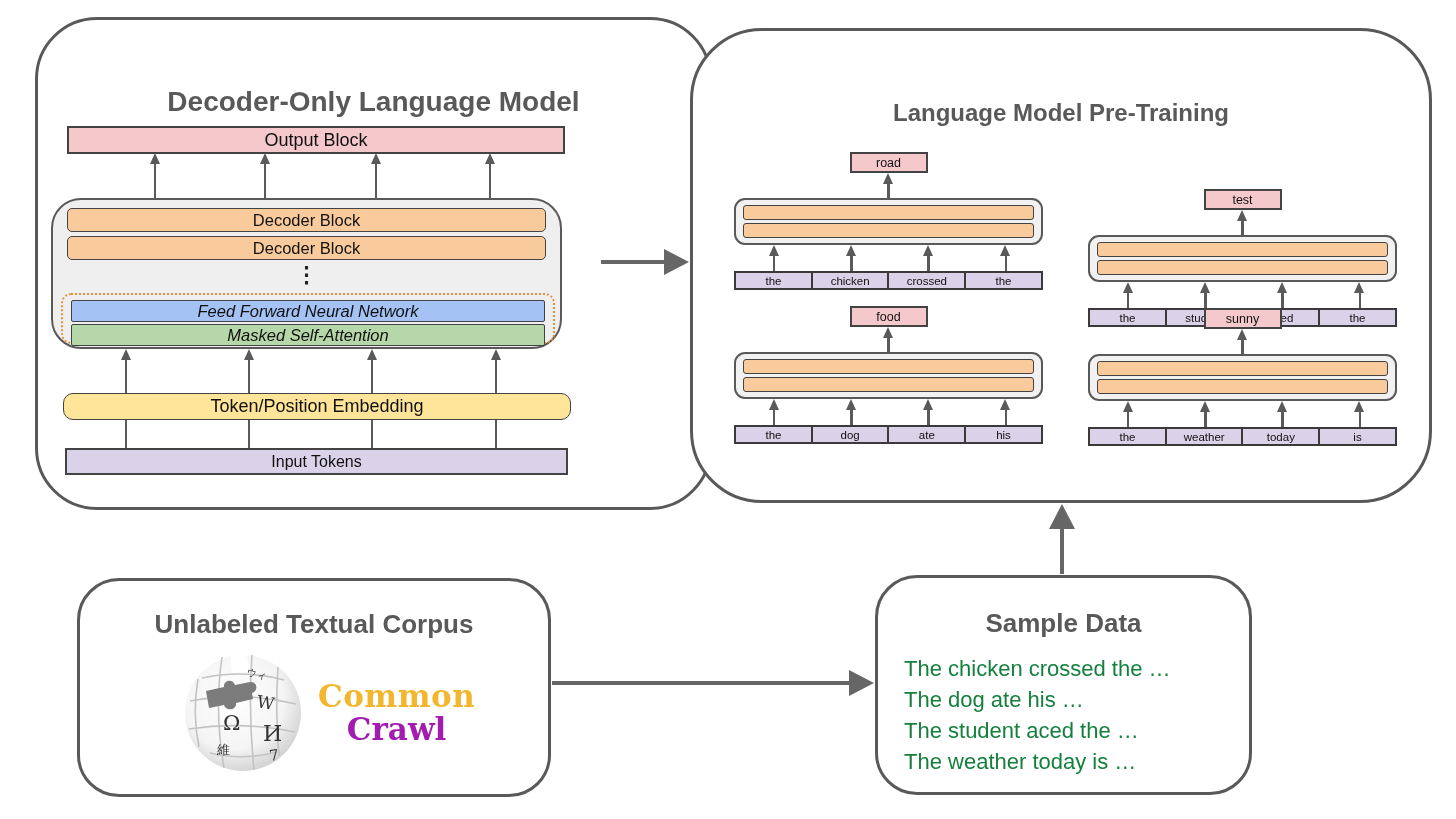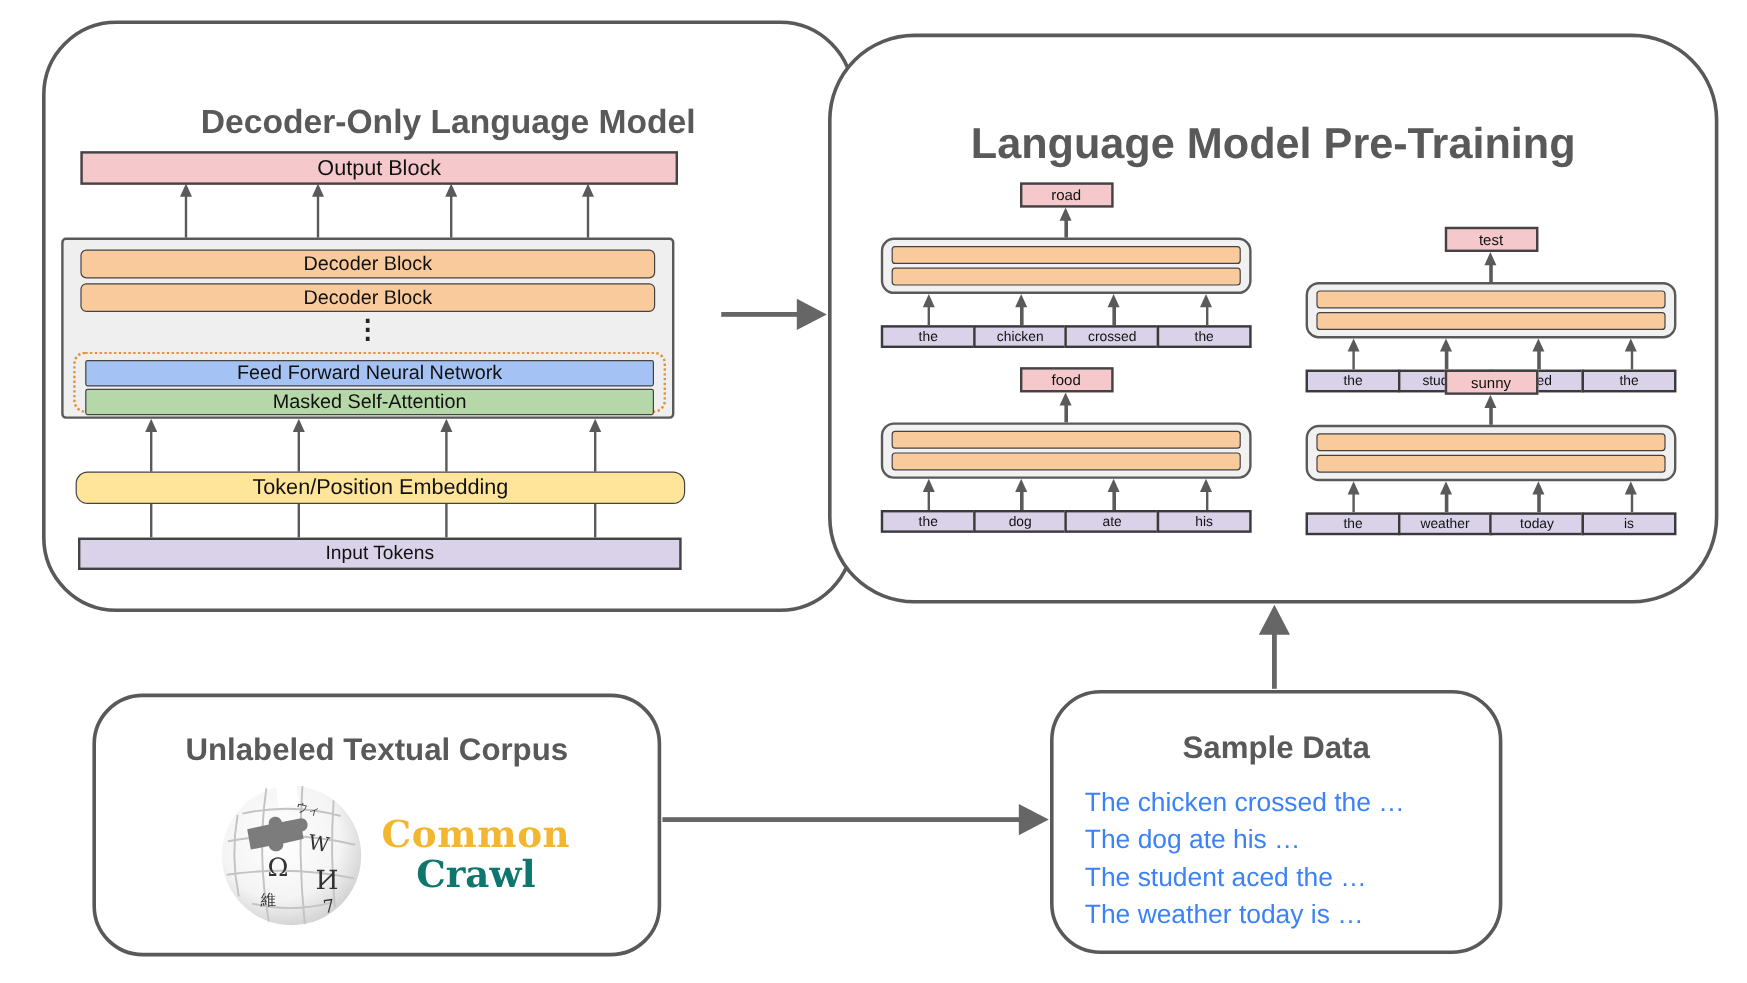--- a/index.html
+++ b/index.html
@@ -27,26 +27,26 @@
   .big-harr { position:absolute; height:26px; }
   .big-harr::before { content:""; position:absolute; left:0; right:23px; top:50%; margin-top:-2.4px; height:4.8px; background:#666666; }
   .big-harr::after  { content:""; position:absolute; right:0; top:50%; margin-top:-13px; width:0; height:0;
                       border-top:13px solid transparent; border-bottom:13px solid transparent; border-left:25px solid #666666; }
   .big-varr { position:absolute; width:26px; }
   .big-varr::before { content:""; position:absolute; top:23px; bottom:0; left:50%; margin-left:-2.4px; width:4.8px; background:#666666; }
   .big-varr::after  { content:""; position:absolute; top:0; left:50%; margin-left:-13px; width:0; height:0;
                       border-left:13px solid transparent; border-right:13px solid transparent; border-bottom:25px solid #666666; }
 
   
-  .stack { position:absolute; background:#efefef; border:2px solid #595959; border-radius:4px; box-sizing:border-box;padding-left:38px; }
+  .stack { position:absolute; background:#efefef; border:2px solid #595959; border-radius:30px; box-sizing:border-box;padding-left:38px; }
   .dblock { position:absolute; left:14px; right:14px; height:24px; background:#f9cb9c; border:1.5px solid #434343;
             border-radius:5px; box-sizing:border-box; display:flex; align-items:center; justify-content:center;
             font-size:16.5px; color:#111; }
   .vdots { position:absolute; left:0; width:100%; text-align:center; font-size:22px; font-weight:bold; color:#222; letter-spacing:0; }
-  .dotted-zone { position:absolute; left:8px; right:5px; top:93px; bottom:3px; border:2.5px dotted #e69138; border-radius:10px; box-sizing:border-box; }
+  .dotted-zone { position:absolute; left:8px; right:5px; top:93px; bottom:3px; border:2.5px dotted #e69138; border-radius:10px; box-sizing:border-box;font-style:italic; }
   .inner-bar { position:absolute; left:8px; right:8px; height:22px; border:1.5px solid #434343; box-sizing:border-box;
                display:flex; align-items:center; justify-content:center; font-size:16.5px; color:#111; border-radius:2px; }
 
   
   .mini { position:absolute; width:309px; height:138px;text-decoration:underline; }
   .mini .pred { position:absolute; top:0; left:50%; transform:translateX(-50%); width:78px; height:21px;
                 background:#f5c8cc; border:2.5px solid #434343; box-sizing:border-box;
                 display:flex; align-items:center; justify-content:center; font-size:12.5px; color:#111; }
   .mini .parr { top:21px; height:25px; left:50%; margin-left:-6px; }
   .mini .mstack { position:absolute; top:46px; left:0; right:0; height:47px; background:#f1f1f1;
@@ -55,23 +55,23 @@
   .mini .obar { flex:1; background:#f9cb9c; border:1.5px solid #434343; border-radius:3px; }
   .mini .tarr { top:93px; height:26px; }
   .mini .trow { position:absolute; top:119px; left:0; right:0; height:19px; display:flex; }
   .mini .tcell { flex:1; background:#d9d2e9; border:2.4px solid #3a3a3a; margin-left:-2.4px;
                  display:flex; align-items:center; justify-content:center; font-size:11.5px; color:#111; box-sizing:border-box; }
   .mini .tcell:first-child { margin-left:0; }
 
   
   .cc-logo { position:absolute; font-family:"DejaVu Serif", serif; font-weight:bold; line-height:1.0; }
   .cc-line1 { color:#f2b72e; font-size:31px; letter-spacing:0.5px; }
-  .cc-line2 { color:#0f766e; font-size:31px; text-align:center; margin-top:2px; }
-
-  .sample-line { position:absolute; left:26px; font-size:22px; color:#3b82f6; white-space:nowrap; }
+  .cc-line2 { color:#a21caf; font-size:31px; text-align:center; margin-top:2px; }
+
+  .sample-line { position:absolute; left:26px; font-size:22px; color:#15803d; white-space:nowrap; }
 </style>
 </head>
 <body>
 
 <div class="canvas">
 
   <div class="panel" style="left:35px; top:17px; width:677px; height:493px; border-radius:62px;">
 
     <div class="panel-title" style="top:66px; font-size:28px;">Decoder-Only Language Model</div>
 
@@ -103,21 +103,21 @@
     <div class="sline" style="left:82px;  top:400px; height:28px;"></div>
     <div class="sline" style="left:205px; top:400px; height:28px;"></div>
     <div class="sline" style="left:328px; top:400px; height:28px;"></div>
     <div class="sline" style="left:452px; top:400px; height:28px;"></div>
 
     <div class="bar" style="left:27px; top:428px; width:503px; height:27px; background:#d9d2e9; font-size:16px;">Input Tokens</div>
   </div>
 
   <div class="panel" style="left:690px; top:28px; width:742px; height:475px; border-radius:72px;">
 
-    <div class="panel-title" style="top:68px; font-size:36px;">Language Model Pre-Training</div>
+    <div class="panel-title" style="top:68px; font-size:24px;">Language Model Pre-Training</div>
 
     <div class="mini" style="left:41px; top:121px;">
       <div class="pred">road</div>
       <div class="sarr parr"></div>
       <div class="mstack">
         <div class="obar"></div>
         <div class="obar"></div>
       </div>
       <div class="sarr tarr" style="left:calc(13% - 6px);"></div>
       <div class="sarr tarr" style="left:calc(38% - 6px);"></div>

